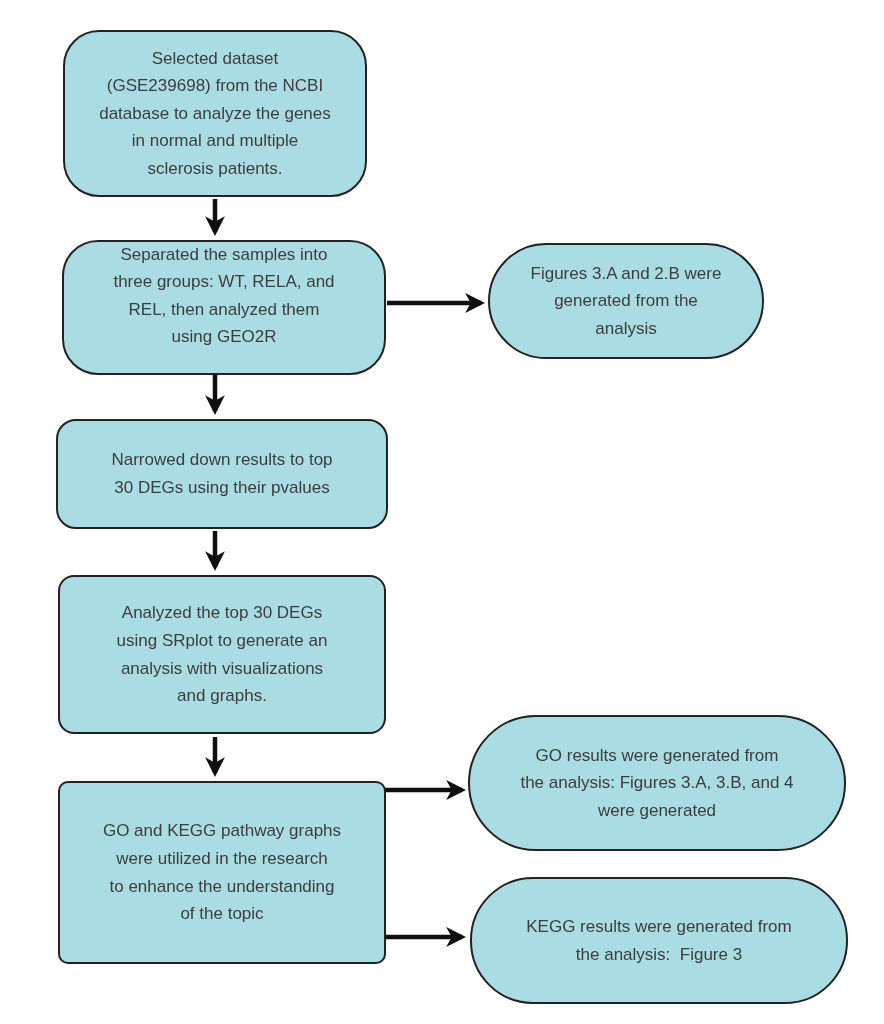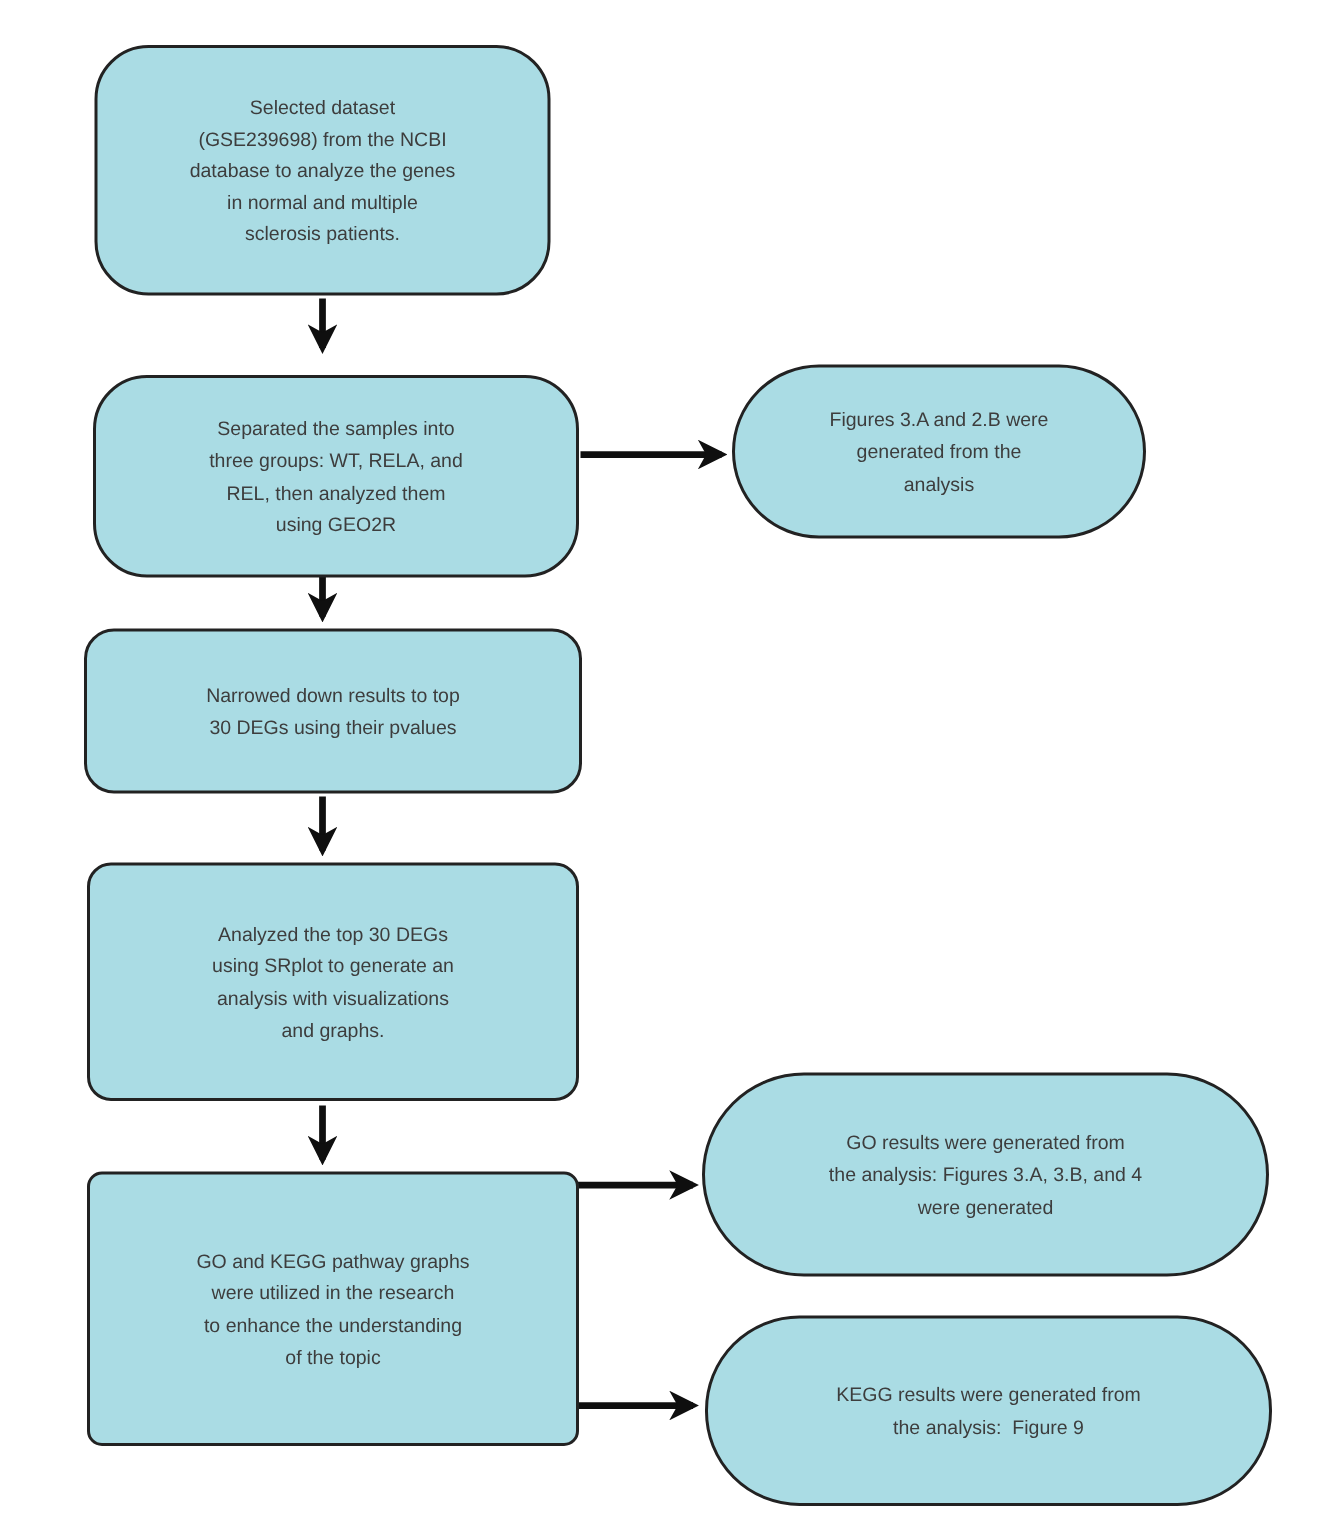--- a/index.html
+++ b/index.html
@@ -16,29 +16,29 @@
   }
   .node {
     position: absolute;
     background: #aadce4;
     border: 2px solid #222222;
     color: #3d3d3d;
     display: flex;
     align-items: center;
     justify-content: center;
     text-align: center;
-    font-size: 13px;
+    font-size: 17px;
     font-weight: 500;
     line-height: 1.62;
     white-space: pre-wrap;
     padding: 22px 10px;
   }
   
   .n-step1 { left: 63px;  top: 30px;  width: 304px; height: 167px; border-radius: 36px; }
-  .n-step2 { left: 62px;  top: 250px; width: 324px; height: 135px; border-radius: 36px; }
+  .n-step2 { left: 62px;  top: 240px; width: 324px; height: 135px; border-radius: 36px; align-items: flex-end; }
   .n-step3 { left: 56px;  top: 419px; width: 332px; height: 110px; border-radius: 20px; }
   .n-step4 { left: 58px;  top: 575px; width: 328px; height: 159px; border-radius: 16px; }
   .n-step5 { left: 58px;  top: 781px; width: 328px; height: 183px; border-radius: 10px; }
   
   .n-result_2ab  { left: 488px; top: 243px; width: 276px; height: 116px; border-radius: 58px; }
   .n-result_go   { left: 468px; top: 715px; width: 378px; height: 136px; border-radius: 68px; }
   .n-result_kegg { left: 470px; top: 877px; width: 378px; height: 127px; border-radius: 63px; }
 
   .arrows {
     position: absolute; left: 0; top: 0;
@@ -107,16 +107,16 @@
   </div>
 
   <div class="node n-result_go">
     <span>GO results were generated from
 the analysis: Figures 3.A, 3.B, and 4
 were generated</span>
   </div>
 
   <div class="node n-result_kegg">
     <span>KEGG results were generated from
-the analysis:  Figure 9</span>
+the analysis:  Figure 3</span>
   </div>
 
 </div>
 
 </body></html>

